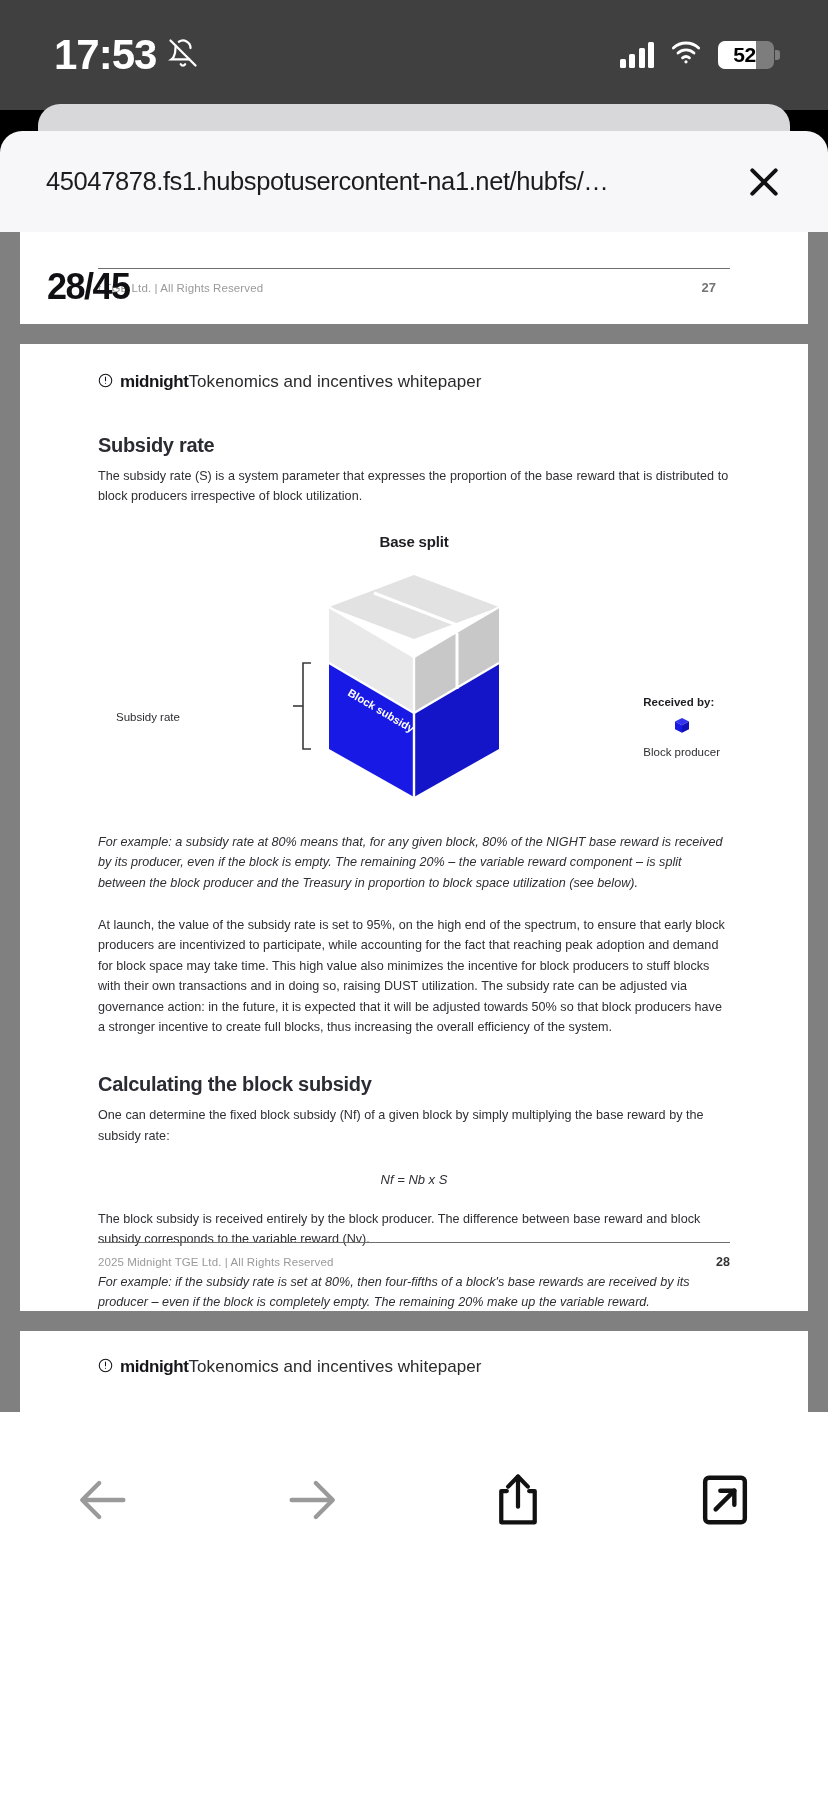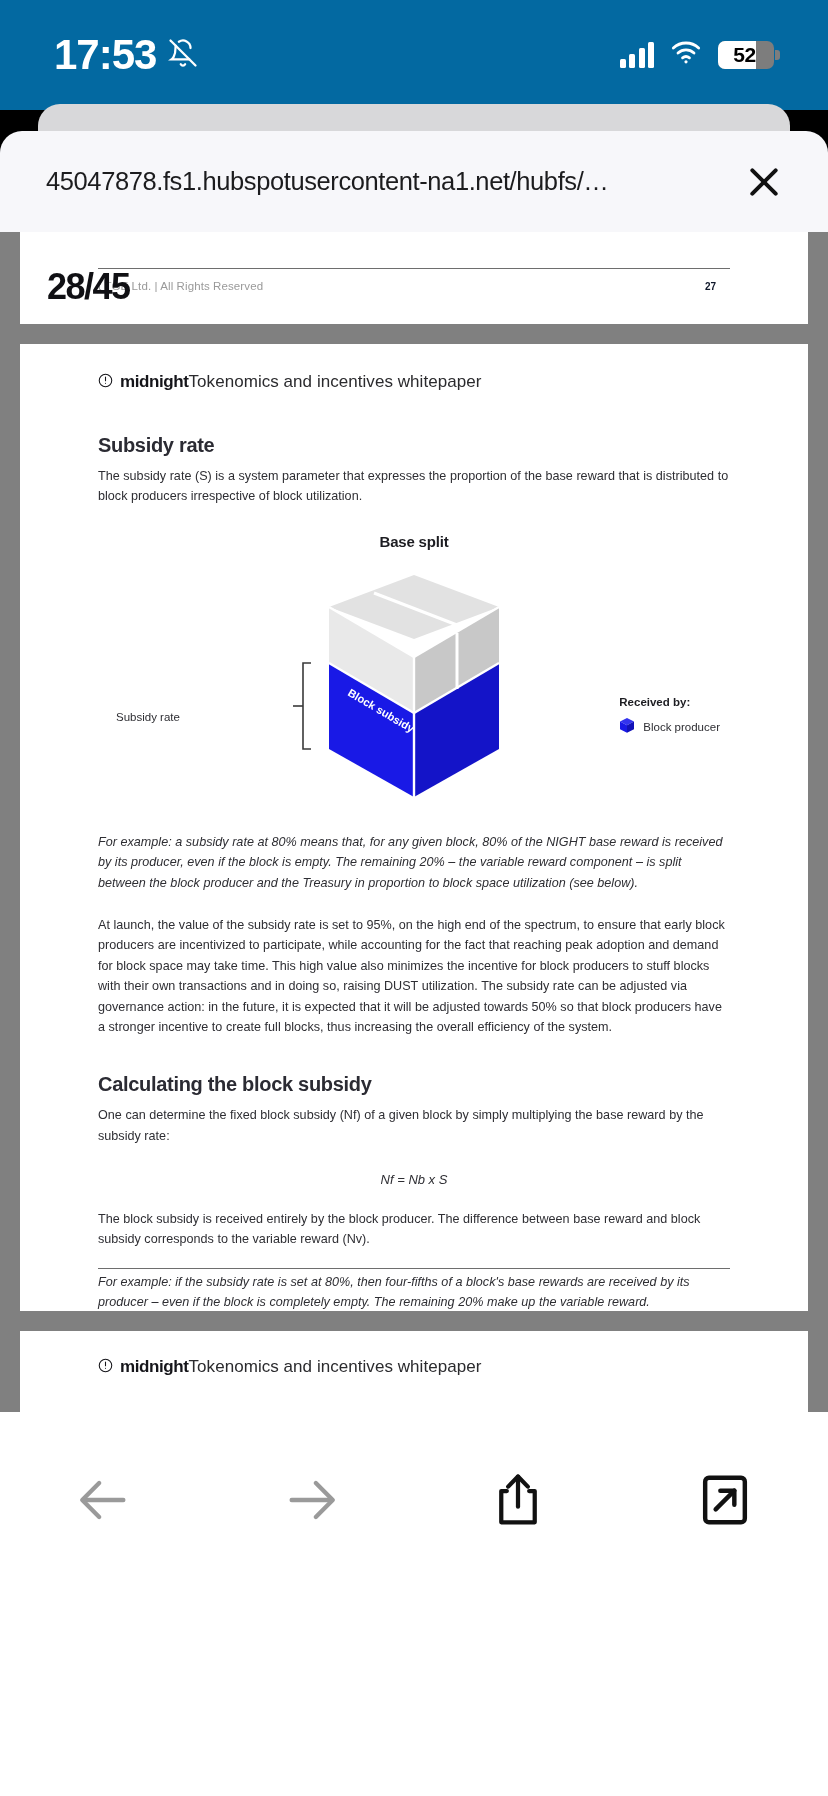--- a/index.html
+++ b/index.html
@@ -7,21 +7,21 @@
   body {
     font-family:"Liberation Sans", sans-serif;
     background:#000;
     overflow:hidden;
     position:relative;
   }
 
   
   .statusbar{
     position:absolute; top:0; left:0; width:828px; height:110px;
-    background:#0369a1; color:#fff;
+    background:#404040; color:#fff;
     display:flex; align-items:center; justify-content:space-between;
     padding:0 54px;
   }
   .sb-left{ display:flex; align-items:center; gap:12px; }
   .sb-time{ font-size:42px; font-weight:600; letter-spacing:-1px; }
   .sb-right{ display:flex; align-items:center; gap:16px; }
   .bars{ display:flex; align-items:flex-end; gap:3.5px; height:26px; }
   .bars i{ display:block; width:6px; background:#fff; border-radius:1.5px; }
   .bars i:nth-child(1){ height:9px; }
   .bars i:nth-child(2){ height:14px; }
@@ -84,21 +84,21 @@
   
   .prev-inner{ padding:0 78px; position:relative; height:100%; }
   .prev-rule{
     position:absolute; left:78px; right:78px; top:36px; height:1px; background:#6e6e6e;
   }
   .prev-footer{
     position:absolute; top:48px; left:78px; right:92px;
     display:flex; justify-content:space-between; align-items:baseline;
   }
   .prev-copy{ font-size:11.5px; color:#9a9a9a; letter-spacing:0.1px; }
-  .prev-num{ font-size:10px; color:#0f172a; font-weight:600; }
+  .prev-num{ font-size:13px; color:#737373; font-weight:600; }
 
   
   .page-inner{ padding:28px 78px 0 78px; position:relative; height:100%; }
   .pg-head{ display:flex; align-items:center; }
   .brand{ display:flex; align-items:center; gap:7px; }
   .brand-name{ font-size:17px; font-weight:700; color:#15151a; letter-spacing:-0.4px; }
   .pg-head-right{ font-size:17px; color:#2b2b2e; letter-spacing:0.05px; }
 
   h2.sec{
     font-size:20px; font-weight:700; color:#2b2b33;
@@ -120,21 +120,21 @@
   .diagram{ position:relative; height:290px; margin-top:26px; }
   .diag-title{
     text-align:center; font-size:15px; font-weight:700;
     color:#1d1d22; letter-spacing:-0.2px;
   }
   .cube-wrap{ position:absolute; left:50%; transform:translateX(-50%); top:34px; }
   .legend{
     position:absolute; right:10px; top:163px;
   }
   .legend-title{ font-size:11.5px; font-weight:700; color:#1d1d22; }
-  .legend-row{ display:flex; align-items:center; gap:8px; margin-top:9px; }
+  .legend-row{ display:flex; align-items:center; gap:8px; margin-top:9px;flex-direction:column; }
   .legend-label{ font-size:11.5px; color:#2e2e33; }
   .bracket-lbl{
     position:absolute; left:18px; top:178px;
     font-size:11.5px; color:#2e2e33; white-space:nowrap;
   }
 
   
   .pg-footer{
     position:absolute; left:78px; right:78px; bottom:42px;
   }
@@ -307,20 +307,24 @@
       <p class="body gap">At launch, the value of the subsidy rate is set to 95%, on the high end of the spectrum, to ensure that early block producers are incentivized to participate, while accounting for the fact that reaching peak adoption and demand for block space may take time. This high value also minimizes the incentive for block producers to stuff blocks with their own transactions and in doing so, raising DUST utilization. The subsidy rate can be adjusted via governance action: in the future, it is expected that it will be adjusted towards 50% so that block producers have a stronger incentive to create full blocks, thus increasing the overall efficiency of the system.</p>
 
       <h2 class="sec sec2">Calculating the block subsidy</h2>
       <p class="body">One can determine the fixed block subsidy (Nf) of a given block by simply multiplying the base reward by the subsidy rate:</p>
       <div class="formula">Nf = Nb x S</div>
       <p class="body gap">The block subsidy is received entirely by the block producer. The difference between base reward and block subsidy corresponds to the variable reward (Nv).</p>
       <p class="body it gap">For example: if the subsidy rate is set at 80%, then four-fifths of a block's base rewards are received by its producer – even if the block is completely empty. The remaining 20% make up the variable reward.</p>
 
       <div class="pg-footer">
         <div class="pg-rule"></div>
+        <div class="pg-footrow">
+          <span class="pg-copy">2025 Midnight TGE Ltd. | All Rights Reserved</span>
+          <span class="pg-num">28</span>
+        </div>
       </div>
     </div>
   </div>
 
   <div class="pdfpage next">
     <div class="next-inner">
       <div class="pg-head">
         <div class="brand">
           <span>
             <svg width="15" height="15" viewBox="0 0 24 24" fill="none" stroke="#15151a" stroke-width="1.7">

